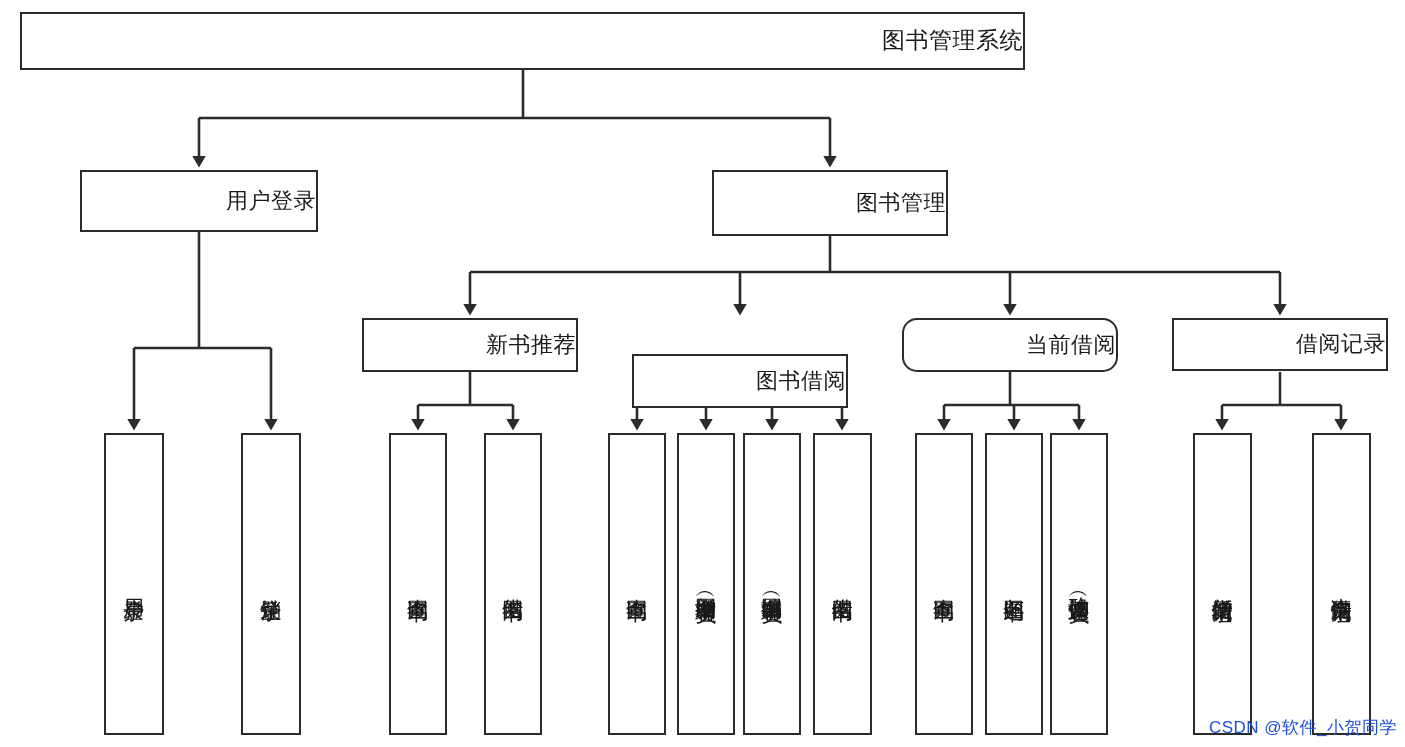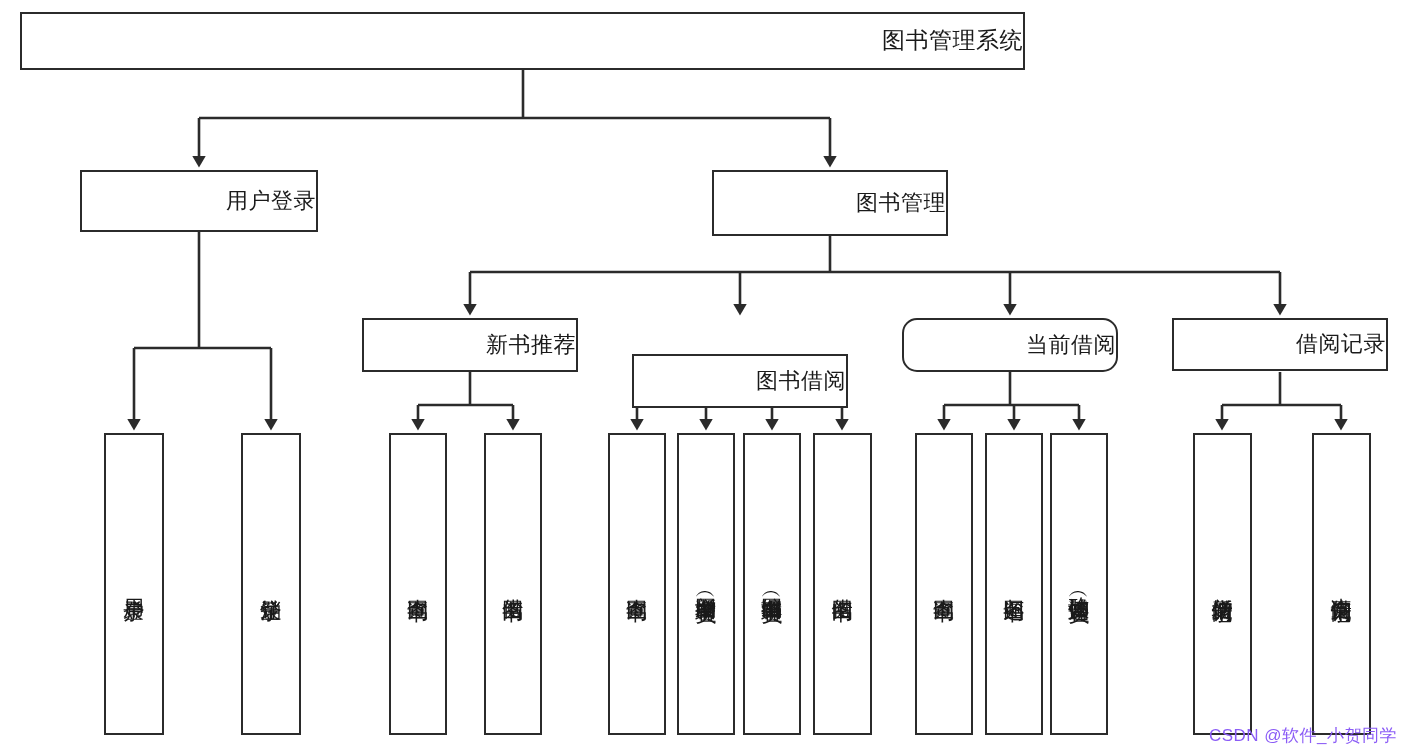--- a/index.html
+++ b/index.html
@@ -7,21 +7,21 @@
   #canvas{position:relative;width:1405px;height:747px;background:#ffffff;overflow:hidden;}
   #wires{position:absolute;left:0;top:0;width:1405px;height:747px;}
   .node{position:absolute;box-sizing:border-box;background:#ffffff;
         border:2px solid #2b2b2b;display:flex;align-items:center;justify-content:flex-end;}
   .node .lbl{color:#1a1a1a;text-align:center;line-height:1.12;letter-spacing:0.5px;}
   .node.h .lbl{font-size:22px;}
   .node.root .lbl{font-size:23px;}
   .node.v{align-items:center;justify-content:center;}
   .node.v .lbl{writing-mode:vertical-rl;text-orientation:upright;
                font-size:21px;line-height:1.30;letter-spacing:1px;white-space:pre;}
-  .wm{position:absolute;right:8px;bottom:0;font-size:17px;color:#8b5cf6;
+  .wm{position:absolute;right:8px;bottom:8px;font-size:17px;color:#1d4ed8;
       letter-spacing:0.5px;white-space:nowrap;}
 </style>
 </head>
 <body>
 
 <div id="canvas">
 
   <svg id="wires" viewBox="0 0 1405 747" xmlns="http://www.w3.org/2000/svg">
     <defs>
       <marker id="ah" markerWidth="12" markerHeight="14" refX="1.5" refY="7" orient="auto" markerUnits="userSpaceOnUse">

